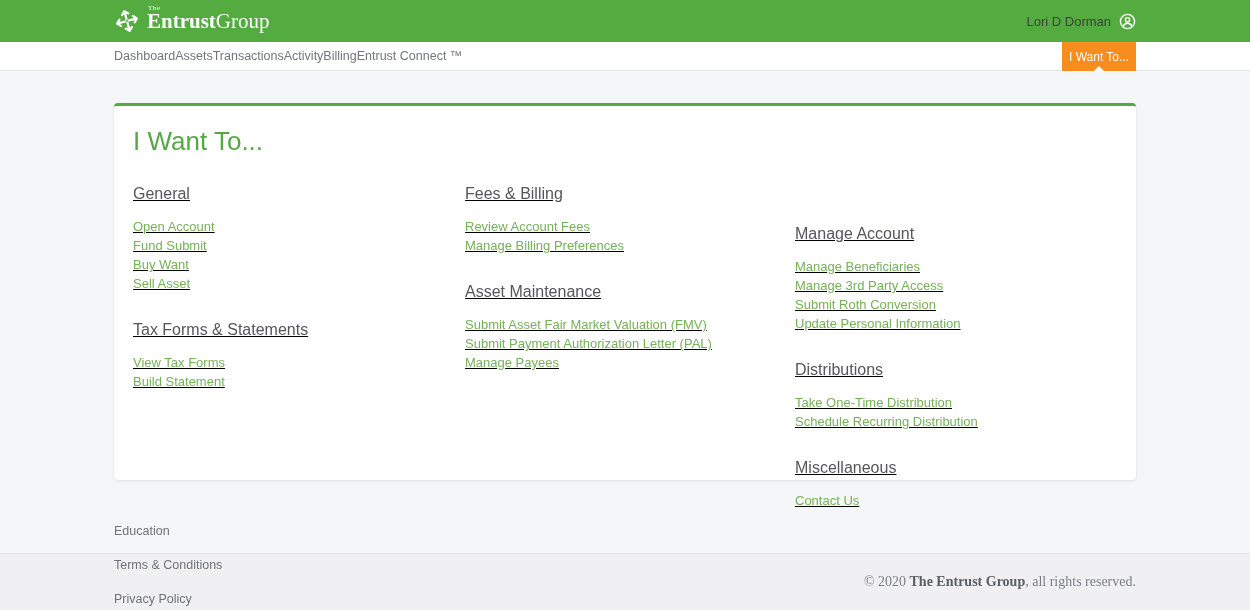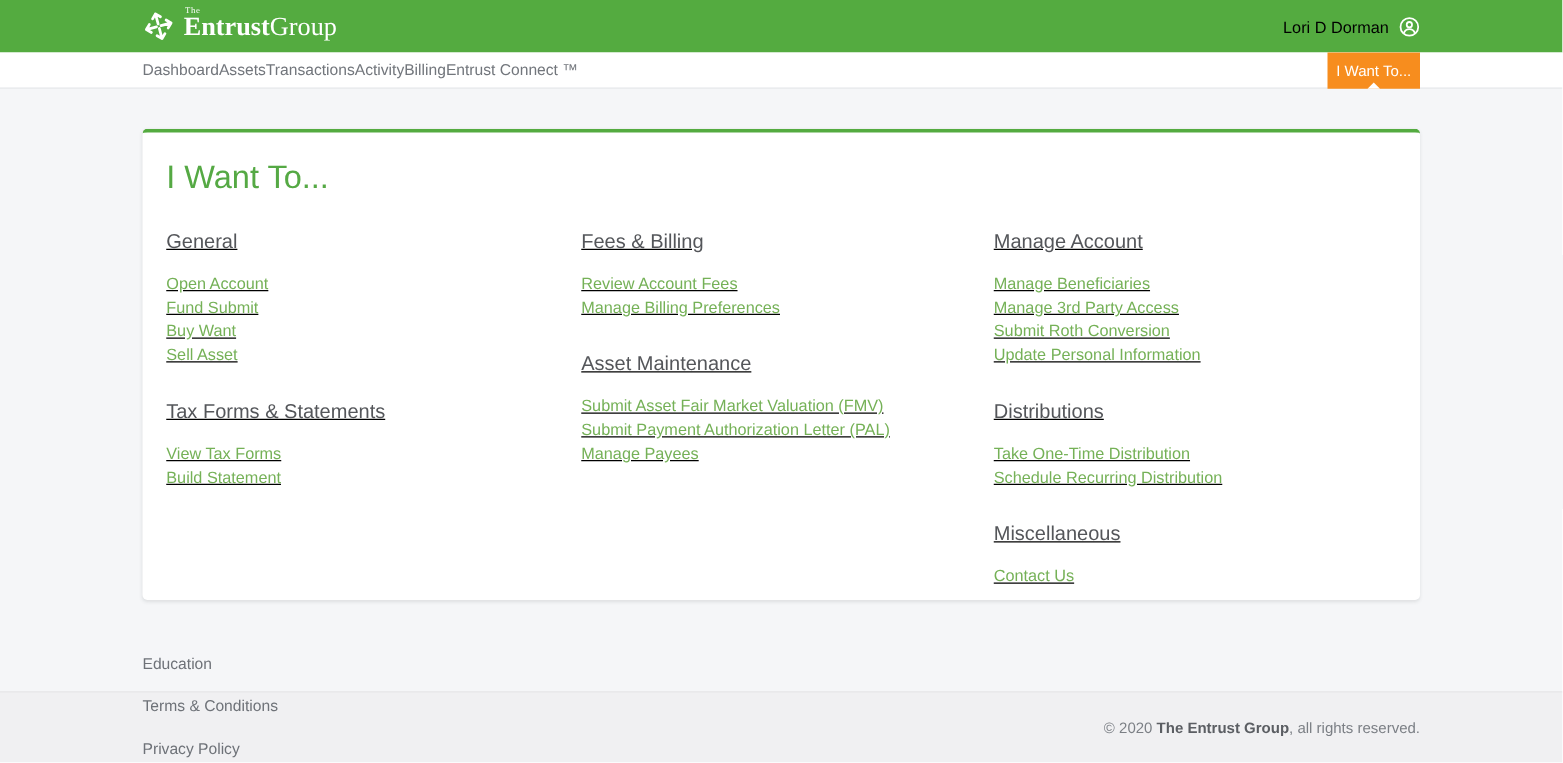--- a/index.html
+++ b/index.html
@@ -10,21 +10,21 @@
   .header {
     height:42px; background:#54ab40; display:flex; align-items:center;
     justify-content:space-between; padding:0 114px;
   }
   .brand { display:flex; align-items:center; color:#fff; }
   .brand-icon { margin-right:7px; display:flex; }
   .brand-text { font-family:"Liberation Serif", serif; font-size:21px; line-height:1; position:relative; }
   .brand-the { position:absolute; top:-6px; left:1px; font-size:7px; letter-spacing:.5px; }
   .brand-bold { font-weight:700; }
   .brand-reg { font-weight:400; }
-  .user-area { display:flex; align-items:center; color:#000000; font-size:13px; font-weight:500; cursor:pointer; }
+  .user-area { display:flex; align-items:center; color:#404040; font-size:13px; font-weight:500; cursor:pointer; }
   .user-icon { margin-left:8px; display:flex; }
 
   
   .nav {
     height:29px; background:#fff; border-bottom:1px solid #e4e6e9;
     display:flex; align-items:center; padding:0 114px; position:relative;
   }
   .nav-links { display:flex; }
   .nav-link { font-size:12.5px; color:#72767c; text-decoration:none; cursor:pointer; }
   .cta-btn {
@@ -43,37 +43,37 @@
   .card {
     width:1022px; margin:0 auto; position:relative; top:32px;
     background:#fff; border-top:3px solid #54ab40; border-radius:4px;
     box-shadow:0 1px 3px rgba(60,64,67,.12); height:377px;
     padding:20px 19px 0 19px;
   }
   .page-title { font-size:26px; font-weight:300; color:#55a944; margin-bottom:28px; }
   .cols { display:flex; }
   .col { width:332px;text-decoration:underline; }
   .col:nth-child(2) { width:330px; }
-  .col:nth-child(3) { width:auto; }
+  .col:nth-child(3) { width:auto;margin-top:40px; }
   .section { margin-bottom:28px; }
   .section-heading { font-size:16px; font-weight:400; color:#54565a; margin-bottom:14px; }
   .menu-link {
     display:block; font-size:13px; line-height:19px; color:#75b157;
     text-decoration:none; cursor:pointer;
   }
 
   
   .footer {
     height:57px; background:#f0f0f2; border-top:1px solid #e6e6e8;
     display:flex; align-items:center; justify-content:space-between;
     padding:0 114px;
   }
   .footer-links { display:flex; gap:20px;flex-direction:column; }
   .footer-link { font-size:12.5px; color:#6e7278; text-decoration:none; cursor:pointer; }
-  .copyright { font-size:12px; color:#7b7f85; }
+  .copyright { font-size:14px; color:#7b7f85;font-family:Liberation Serif, serif; }
   .copyright b { color:#5b5e63; font-weight:700; }
 </style>
 </head>
 <body>
 
 <div class="header">
   <div class="brand">
     <span class="brand-icon">
       <svg width="26" height="26" viewBox="0 0 28 28">
         <g transform="rotate(-15 14 14)" stroke="#fff" stroke-width="2.4" fill="none" stroke-linecap="round">

